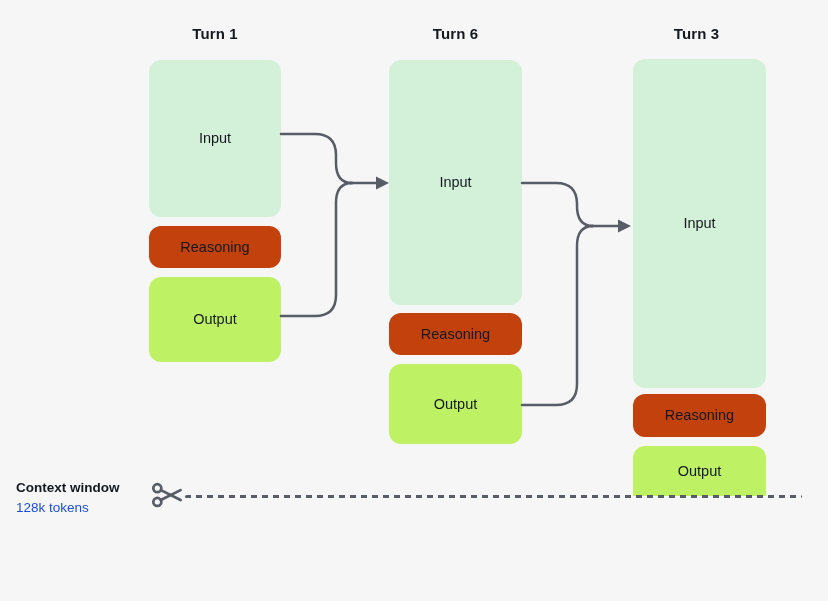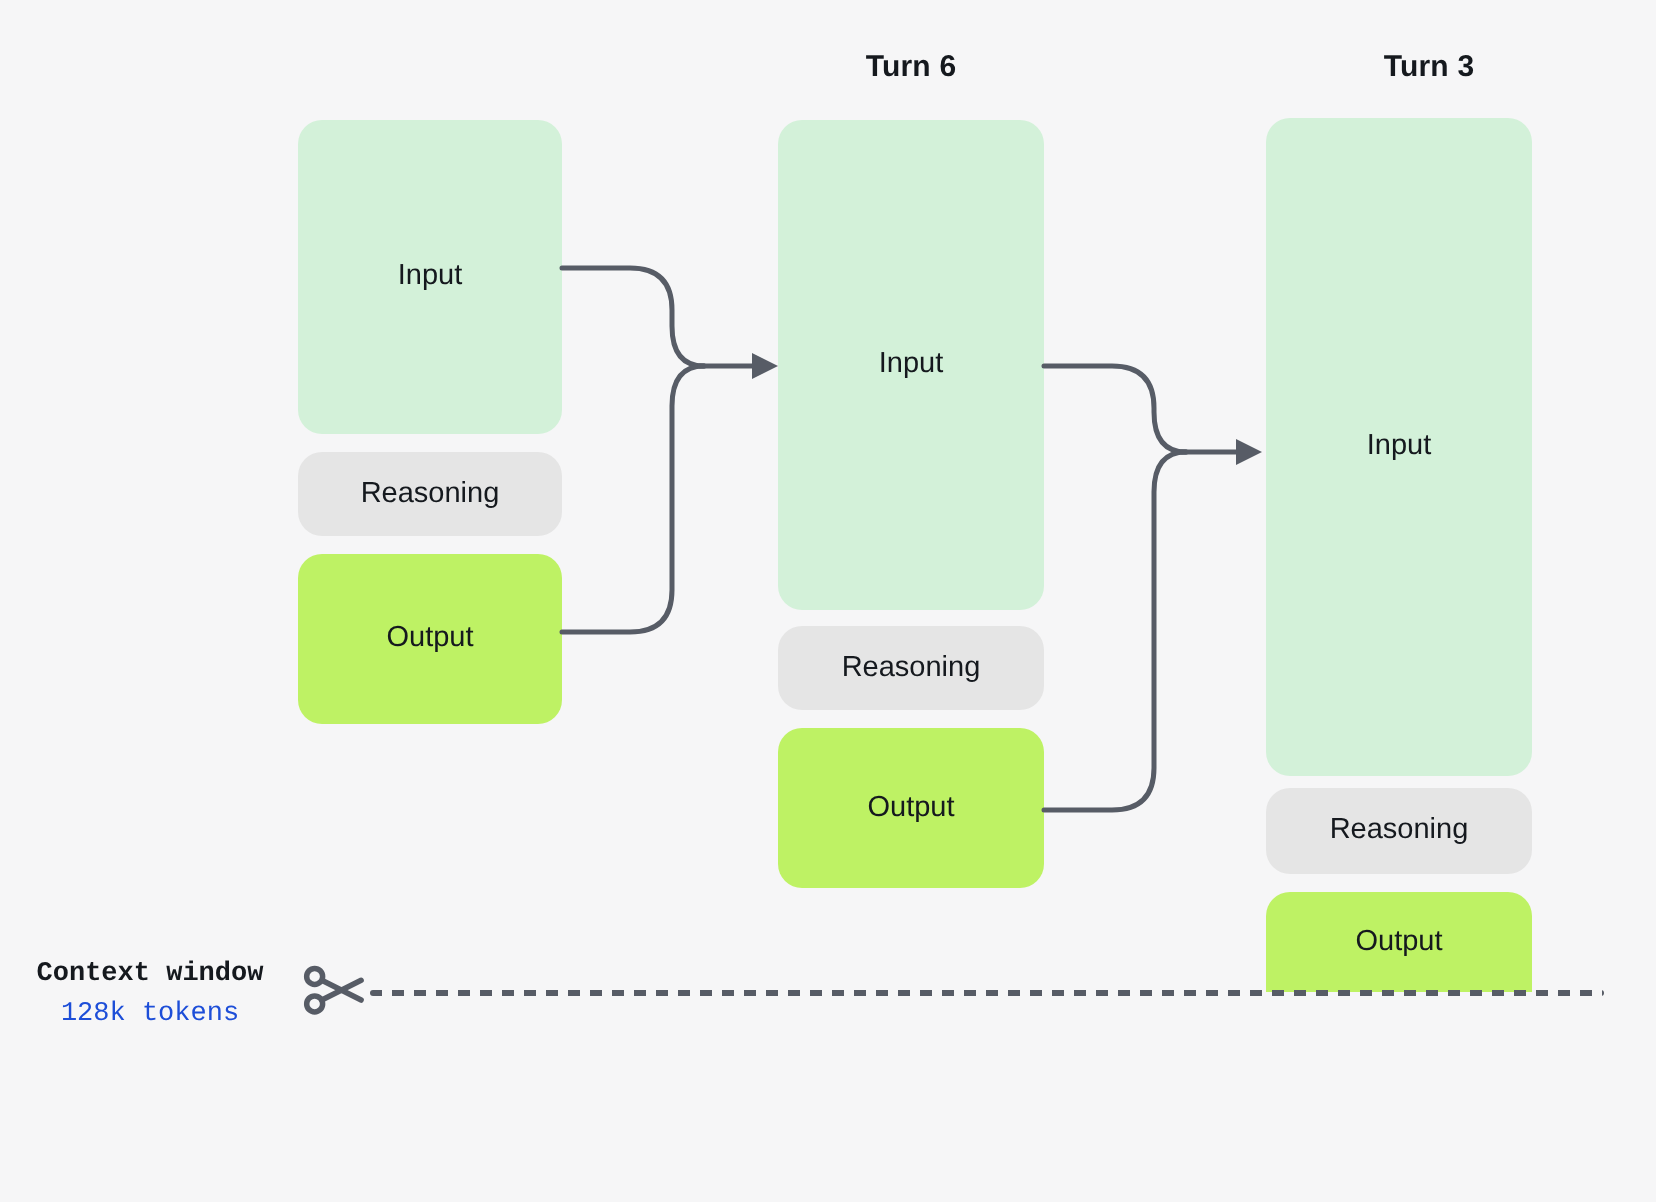--- a/index.html
+++ b/index.html
@@ -31,21 +31,21 @@
     align-items: center;
     justify-content: center;
     text-align: center;
     font-size: 14.5px;
     color: #15191e;
     z-index: 1;
     line-height: 19px;
     padding: 0 14px;
   }
   .box.input      { background: #d3f1d9; }
-  .box.reasoning  { background: #e5e5e5; }
+  .box.reasoning  { background: #c2410c; }
   .box.output     { background: #bef264; }
   .box.truncated  { background: #fdc9c3; }
   .box.flat-bottom { border-bottom-left-radius: 0; border-bottom-right-radius: 0; }
   .box.flat-top    { border-top-left-radius: 0; border-top-right-radius: 0; }
   .arrows {
     position: absolute;
     left: 0; top: 0;
     width: 828px; height: 601px;
     z-index: 2;
     pointer-events: none;
@@ -58,23 +58,22 @@
     height: 3px;
     background: repeating-linear-gradient(90deg, #575c66 0 6px, transparent 6px 11px);
     border-radius: 2px;
     z-index: 5;
   }
   .context-label {
     position: absolute;
     left: 16px;
     top: 478px;
     width: 118px;
-    text-align: center;
+    text-align: left;
     z-index: 5;
-    font-family: Liberation Mono, monospace;
   }
   .context-label .title {
     font-size: 13.5px;
     font-weight: 700;
     line-height: 20px;
     color: #15191e;
   }
   .context-label .subtitle {
     font-size: 13.5px;
     font-weight: 400;
@@ -86,22 +85,23 @@
     left: 151px;
     top: 481px;
     z-index: 6;
   }
 </style>
 </head>
 <body>
 
 <div class="canvas">
 
+  <div class="turn-header" style="left:149px; top:25px; width:132px;">Turn 1</div>
   <div class="turn-header" style="left:389px; top:25px; width:133px;">Turn 6</div>
-  <div class="turn-header" style="left:648px; top:25px; width:133px;">Turn 3</div>
+  <div class="turn-header" style="left:630px; top:25px; width:133px;">Turn 3</div>
 
   <div class="box input" style="left:149px; top:60px; width:132px; height:157px;">
     <span>Input</span>
   </div>
   <div class="box reasoning" style="left:149px; top:226px; width:132px; height:42px;">
     <span>Reasoning</span>
   </div>
   <div class="box output" style="left:149px; top:277px; width:132px; height:85px;">
     <span>Output</span>
   </div>

